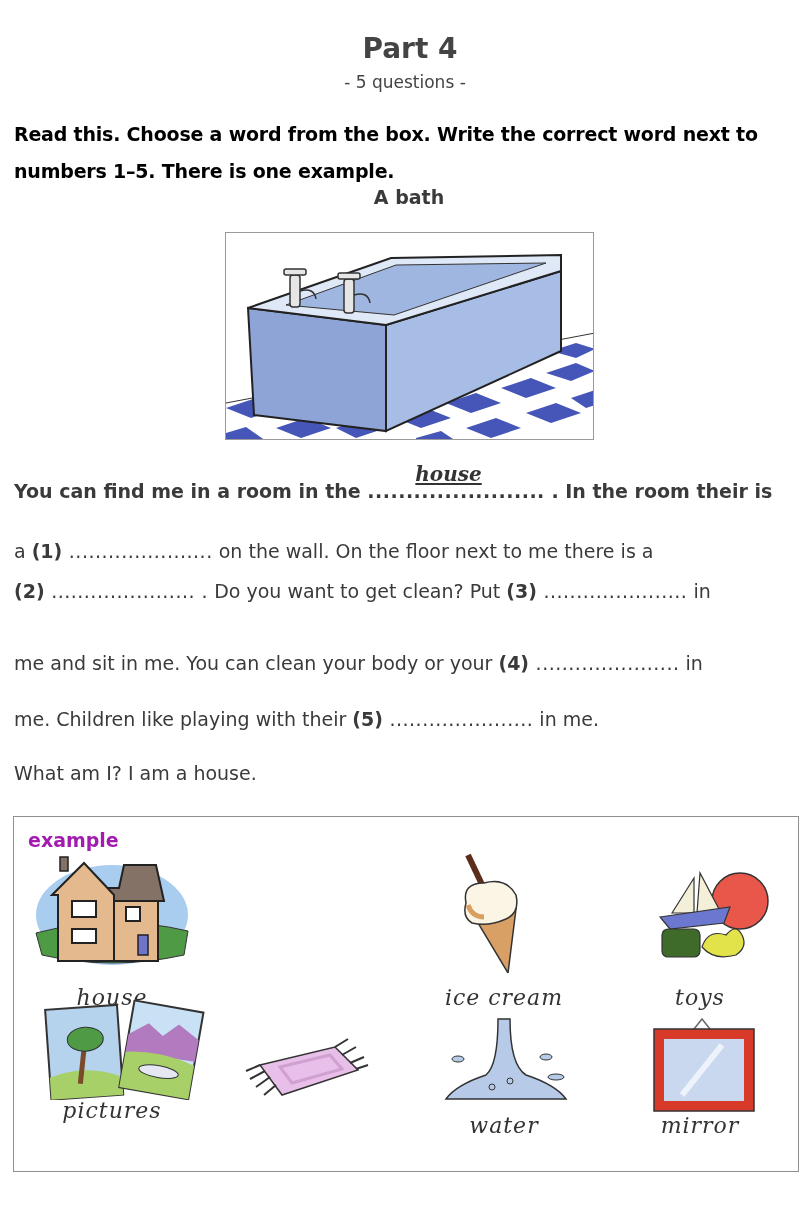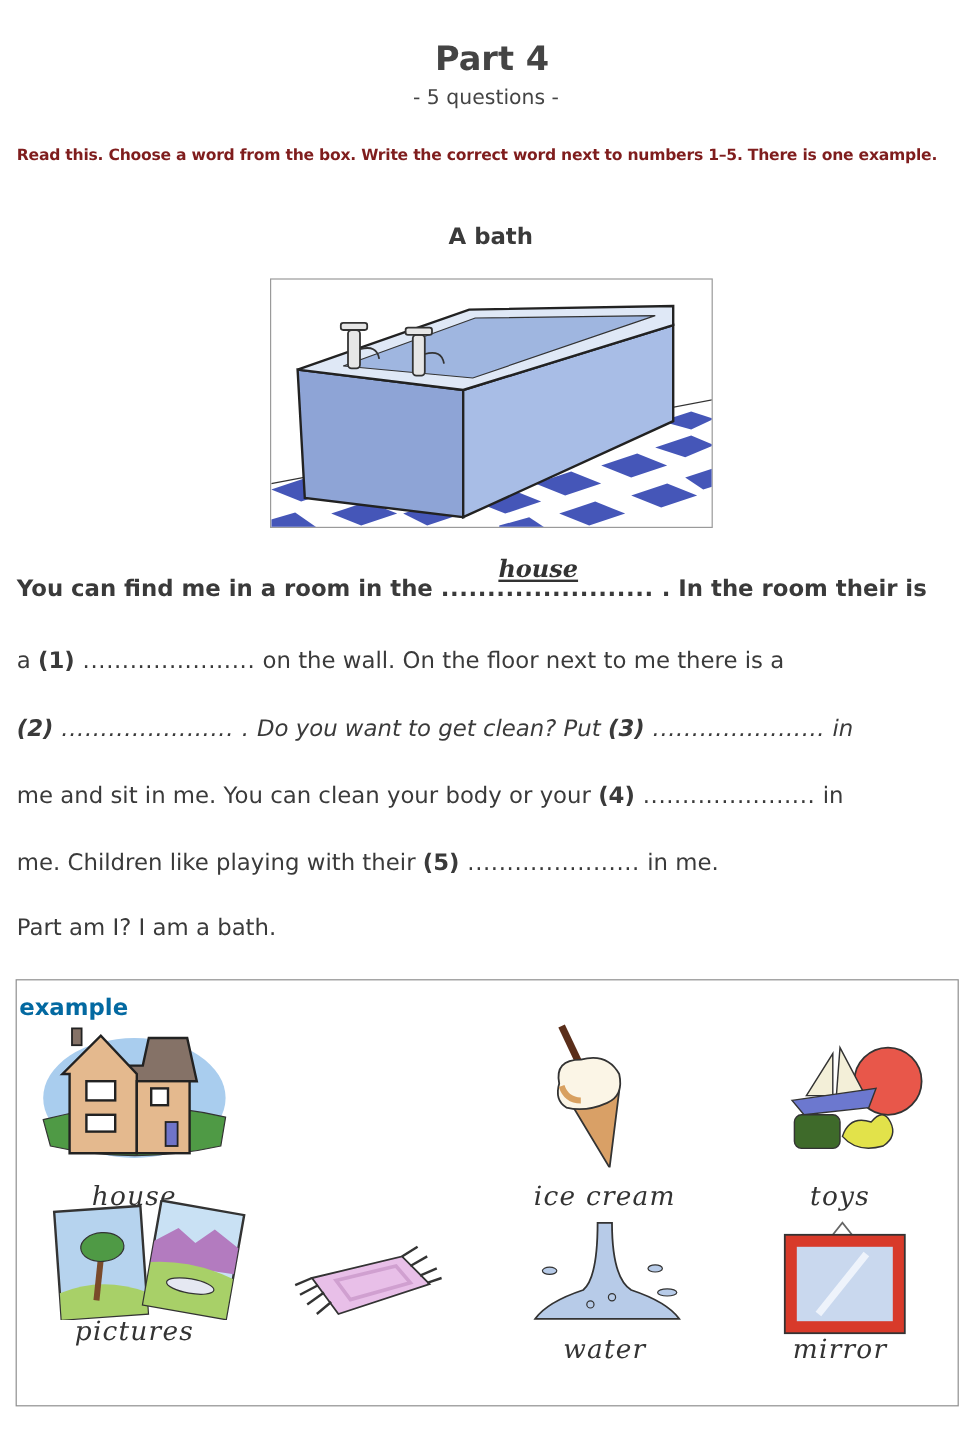--- a/index.html
+++ b/index.html
@@ -5,45 +5,45 @@
   * { box-sizing: border-box; margin: 0; padding: 0; }
   html, body { width: 800px; height: 1207px; background: #ffffff; overflow: hidden; }
   body { position: relative; font-family: "DejaVu Sans", sans-serif; color: #3b3b3b; }
 
   .part-title { position: absolute; top: 32px; left: 0; width: 820px; text-align: center;
     font-size: 28px; font-weight: bold; color: #444; }
   .part-sub { position: absolute; top: 72px; left: 0; width: 810px; text-align: center;
     font-size: 17px; color: #444; }
 
   .instructions { position: absolute; top: 116px; left: 14px; width: 780px;
-    font-size: 13px; font-weight: bold; line-height: 27px; color: #7f1d1d; letter-spacing: -0.2px; }
+    font-size: 19px; font-weight: bold; line-height: 37px; color: #000000; letter-spacing: -0.2px; }
 
   .story-title { position: absolute; top: 186px; left: 0; width: 818px; text-align: center;
     font-size: 19px; font-weight: bold; color: #3a3a3a; }
 
   .bath-frame { position: absolute; left: 225px; top: 232px; width: 369px; height: 208px;
     border: 1.5px solid #9a9a9a; background: #fff; overflow: hidden; }
 
   .story { position: absolute; left: 14px; top: 480px; width: 786px; font-size: 19px; color: #3a3a3a; }
   .line { position: absolute; left: 0; white-space: nowrap; }
   .l1 { top: 0; font-weight: bold; }
   .l2 { top: 60px; }
-  .l3 { top: 116px; font-style: italic; }
+  .l3 { top: 100px; }
   .l4 { top: 172px; }
   .l5 { top: 228px; }
   .l6 { top: 282px; }
   .num { font-weight: bold; }
   .dots { letter-spacing: 0.5px; }
   .answer-wrap { position: relative; display: inline-block; }
   .handwritten { position: absolute; left: 48px; top: -18px; font-family: "DejaVu Serif", serif;
     font-style: italic; font-size: 20px; color: #333; text-decoration: underline; text-underline-offset: 2px; }
 
   .word-box { position: absolute; left: 13px; top: 816px; width: 786px; height: 356px;
     border: 1.5px solid #8f8f8f; }
-  .example-label { position: absolute; left: 2px; top: 12px; font-size: 19px; font-weight: bold; color: #0369a1; }
+  .example-label { position: absolute; left: 14px; top: 12px; font-size: 19px; font-weight: bold; color: #a21caf; }
   .cell { position: absolute; width: 196px; height: 170px; }
   .cell .pic { position: absolute; left: 0; top: 0; width: 196px; height: 130px; }
   .cell .word { position: absolute; left: 0; width: 196px; text-align: center; font-family: "DejaVu Serif", serif;
     font-style: italic; font-size: 22px; color: #333; letter-spacing: 1px; }
   .r1 .word { top: 142px; }
   .r2 .word { top: 98px; }
 </style>
 </head>
 <body>
 
@@ -102,21 +102,21 @@
   </div>
   <div class="line l3">
     <span class="num">(2)</span><span class="dots"> ...................... .</span><span>  Do you want to get clean? Put </span><span class="num">(3)</span><span class="dots"> ......................</span><span> in</span>
   </div>
   <div class="line l4">
     <span>me and sit in me. You can clean your body or your </span><span class="num">(4)</span><span class="dots"> ......................</span><span> in</span>
   </div>
   <div class="line l5">
     <span>me. Children like playing with their </span><span class="num">(5)</span><span class="dots"> ......................</span><span> in me.</span>
   </div>
-  <div class="line l6">Part am I? I am a bath.</div>
+  <div class="line l6">What am I? I am a house.</div>
 </div>
 
 <div class="word-box">
   <div class="example-label">example</div>
 
   <div class="cell r1" style="left:0; top:26px;">
     <svg class="pic" viewBox="0 0 196 130">
       <ellipse cx="98" cy="72" rx="76" ry="50" fill="#a9cdee"></ellipse>
       <path d="M22,90 Q98,70 174,88 L170,112 Q98,128 28,112 Z" fill="#4f9a45" stroke="#333" stroke-width="1"></path>
       <polygon points="70,45 105,45 110,22 142,22 150,58 100,58" fill="#857267" stroke="#222" stroke-width="2"></polygon>

